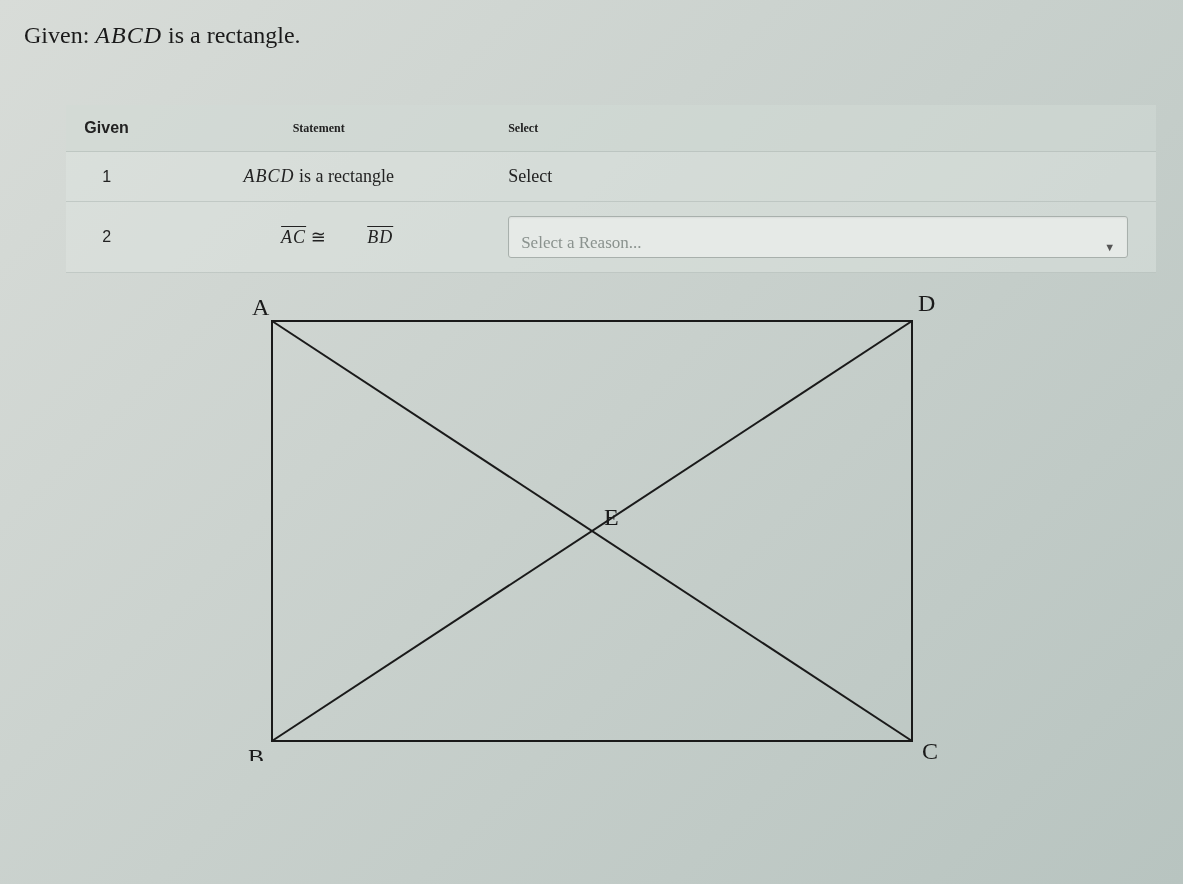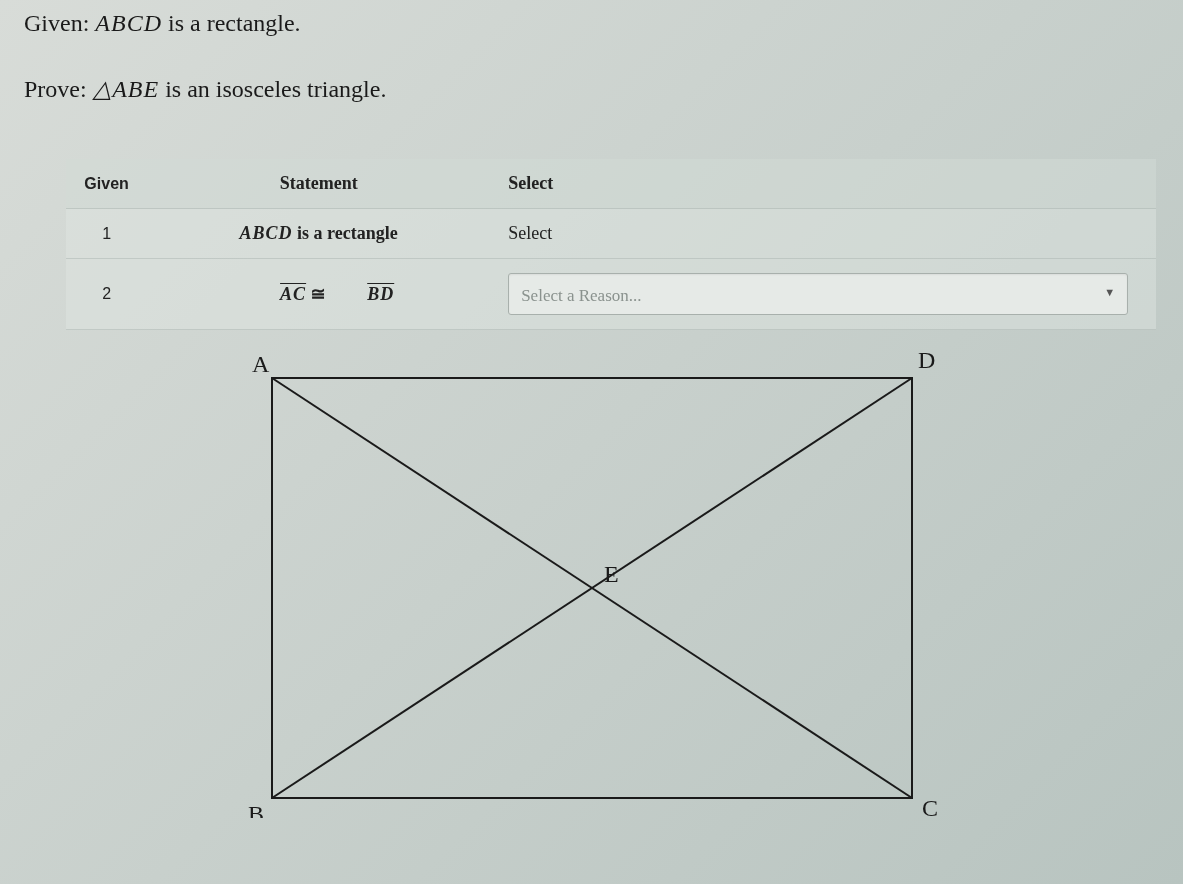--- a/index.html
+++ b/index.html
@@ -16,20 +16,21 @@
       color: #2a2a2a;
       overflow: hidden;
     }
     .page {
       padding: 10px 24px 0 24px;
     }
     .premise {
       font-size: 24px;
       margin-bottom: 38px;
       color: #1a1a1a;
+      margin-top: 12px;
     }
     .premise .label {
       font-family: Georgia, serif;
     }
     .math-italic {
       font-style: italic;
       font-family: 'Times New Roman', Georgia, serif;
       letter-spacing: 1px;
     }
     .proof-table {
@@ -39,58 +40,57 @@
     }
     .proof-table th, .proof-table td {
       padding: 14px 18px;
       text-align: left;
       vertical-align: middle;
       border-bottom: 1px solid rgba(170,180,175,0.5);
       background: rgba(225,230,227,0.45);
     }
     .proof-table th {
       font-weight: bold;
-      font-size: 18px;
+      font-size: 12px;
       color: #222;
       background: rgba(210,218,214,0.55);
     }
     .proof-table td {
       font-size: 18px;
       color: #222;
     }
     .col-step {
       width: 80px;
       text-align: center !important;
       font-family: Arial, sans-serif;
       font-size: 16px !important;
       color: #444;
     }
     .col-stmt {
       width: 340px;
       text-align: center !important;
-      font-weight: bold;
     }
     .col-reason {
       width: 660px;
     }
     .overline {
       text-decoration: overline;
       text-decoration-thickness: 1.2px;
       margin-left: 37px;
     }
     .reason-select {
       display: flex;
-      align-items: flex-start;
+      align-items: flex-end;
       justify-content: space-between;
       width: 620px;
       height: 42px;
       background: #e6eae7;
       border: 1px solid #a8b0ac;
       border-radius: 3px;
-      padding: 12px 12px;
+      padding: 4px 12px;
       color: #8a928e;
       font-size: 17px;
       font-family: Georgia, serif;
       cursor: pointer;
       box-shadow: inset 0 1px 2px rgba(0,0,0,0.06);
     }
     .reason-select .caret {
       font-size: 11px;
       color: #555;
     }
@@ -107,25 +107,20 @@
 <body>
 
 <div class="page">
 
   <p class="premise">
     <span class="label">Given: </span>
     <span class="math-italic">ABCD</span>
     <span> is a rectangle.</span>
   </p>
 
-  <p class="premise">
-    <span class="label">Prove: </span>
-    <span class="math-italic">△</span><span class="math-italic">ABE</span>
-    <span> is an isosceles triangle.</span>
-  </p>
 
   <table class="proof-table">
     <thead>
       <tr>
         <th class="col-step">Given</th>
         <th class="col-stmt">Statement</th>
         <th class="col-reason">Select</th>
       </tr>
     </thead>
     <tbody>

